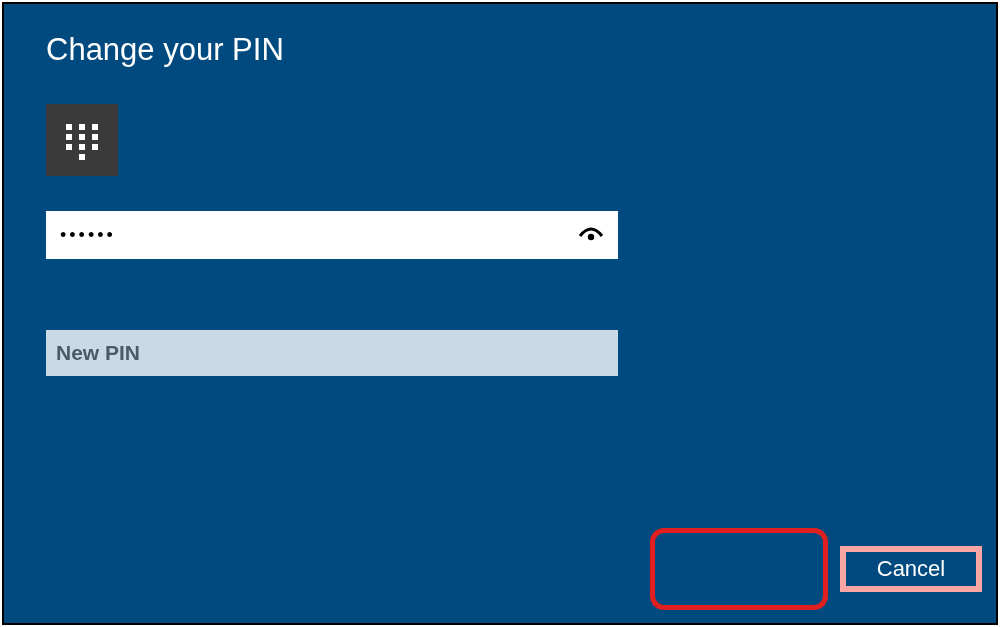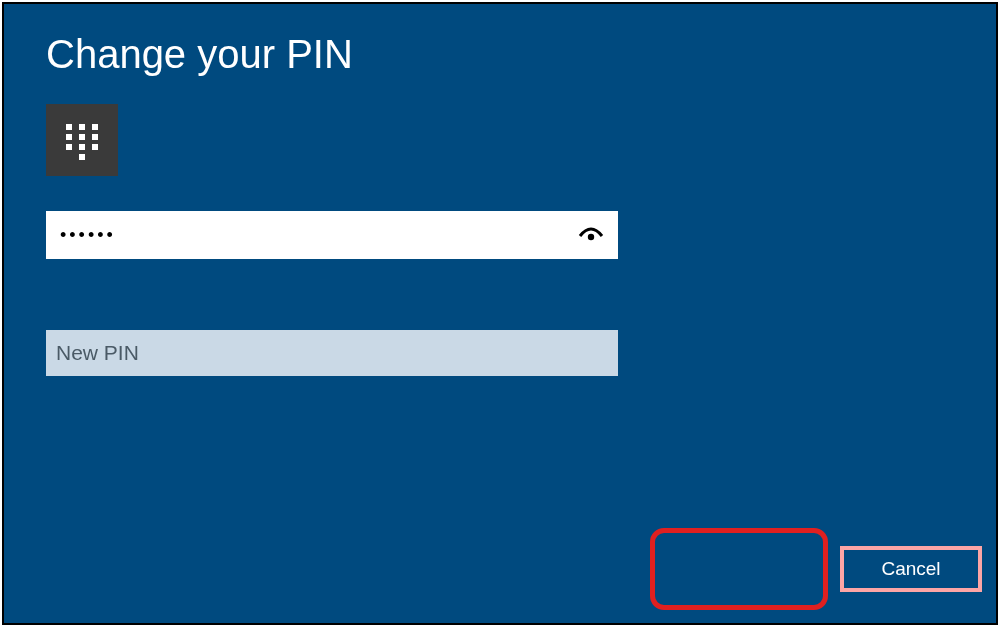--- a/index.html
+++ b/index.html
@@ -16,21 +16,21 @@
       margin: 2px;
       border: 2px solid #000;
       background: #004a7f;
       position: relative;
     }
     .title {
       position: absolute;
       left: 42px;
       top: 28px;
       color: #fff;
-      font-size: 40px;
+      font-size: 31px;
       font-weight: 300;
       text-align: right;
     }
     .keypad-icon {
       position: absolute;
       left: 42px;
       top: 100px;
       width: 72px;
       height: 72px;
       background: #3a3a3a;
@@ -78,21 +78,21 @@
     .input-disabled {
       position: absolute;
       left: 42px;
       width: 572px;
       height: 46px;
       background: #cad9e6;
       display: flex;
       align-items: center;
       padding: 0 10px;
       font-size: 21px;
-      font-weight: 400;
+      font-weight: 700;
       color: #4a5a66;
     }
     .new-pin { top: 326px; }
     .confirm-pin { top: 392px; }
     .ok-highlight {
       position: absolute;
       left: 646px;
       top: 524px;
       width: 178px;
       height: 82px;
@@ -115,23 +115,23 @@
       justify-content: center;
       cursor: pointer;
     }
     .cancel-button {
       position: absolute;
       left: 836px;
       top: 542px;
       width: 142px;
       height: 46px;
       background: #004a7f;
-      border: 4px solid #fca5a5;
+      border: 6px solid #fca5a5;
       color: #fff;
-      font-size: 19px;
+      font-size: 22px;
       display: flex;
       align-items: center;
       justify-content: center;
       cursor: pointer;
     }
   </style>
 </head>
 <body>
 
 <div class="outer">

